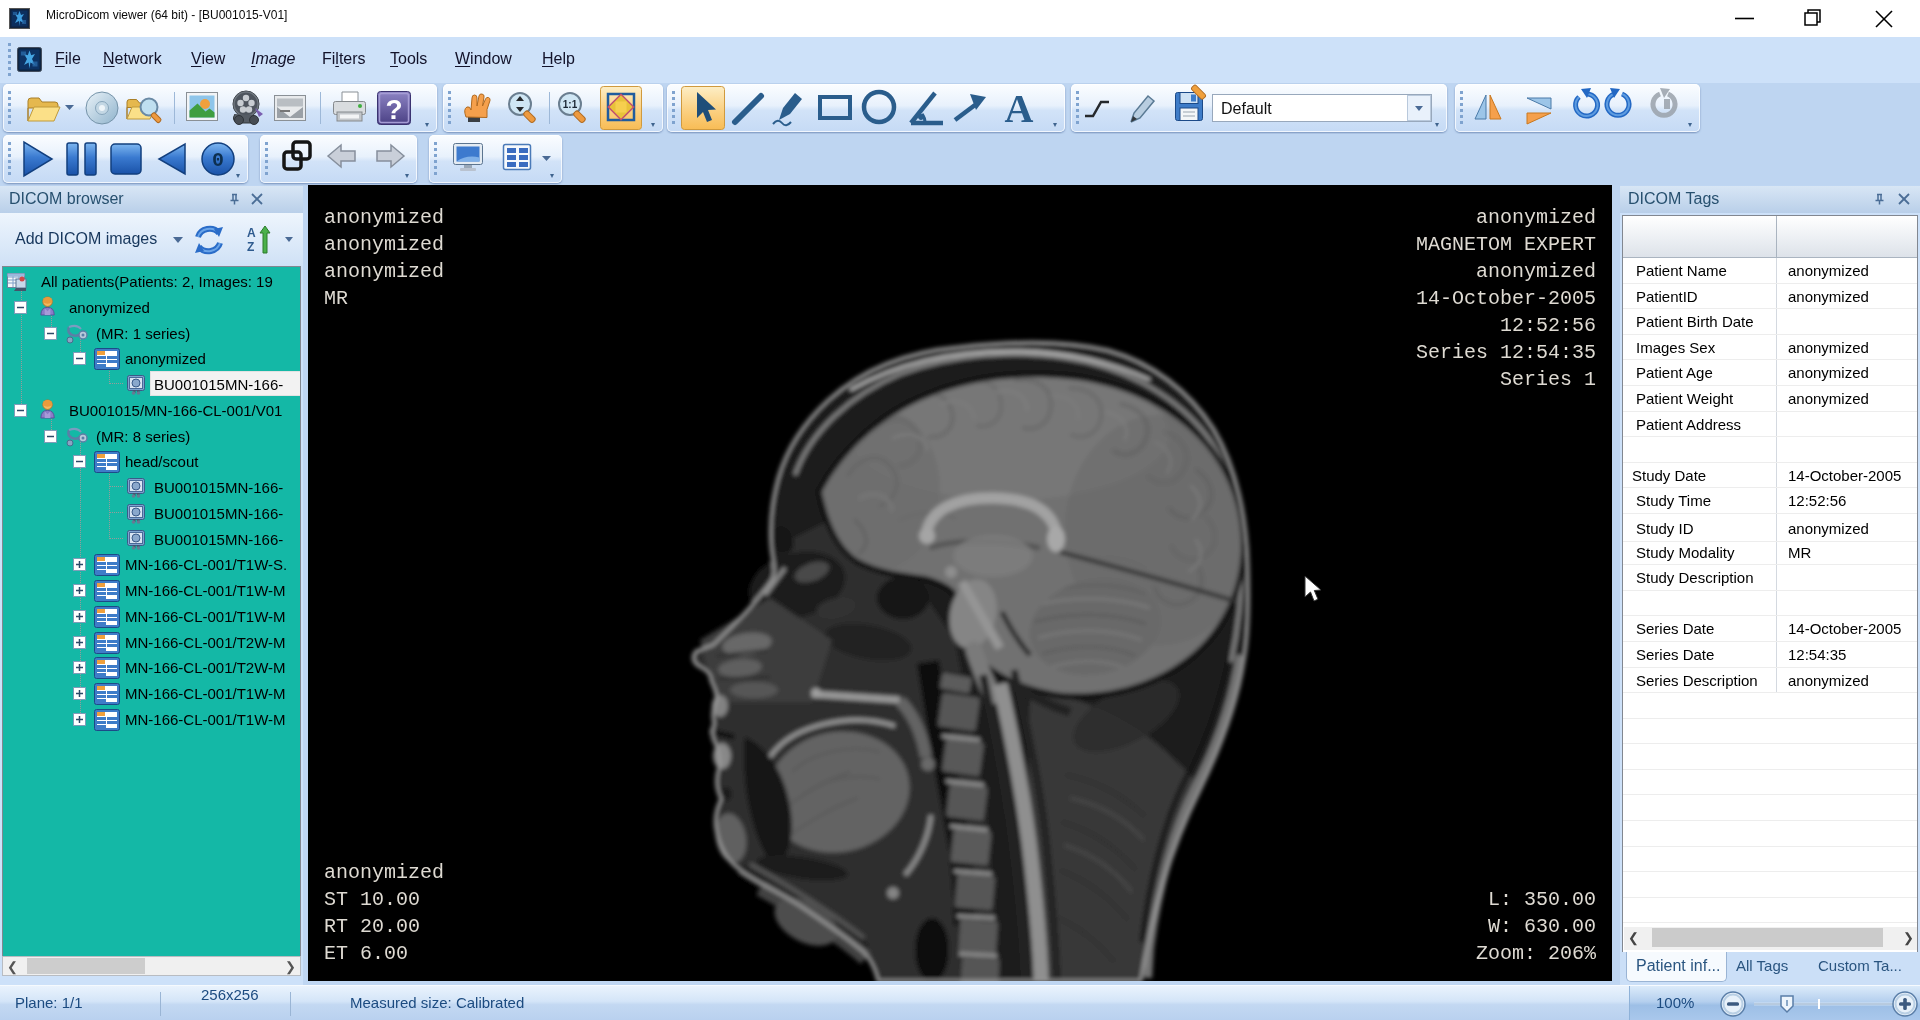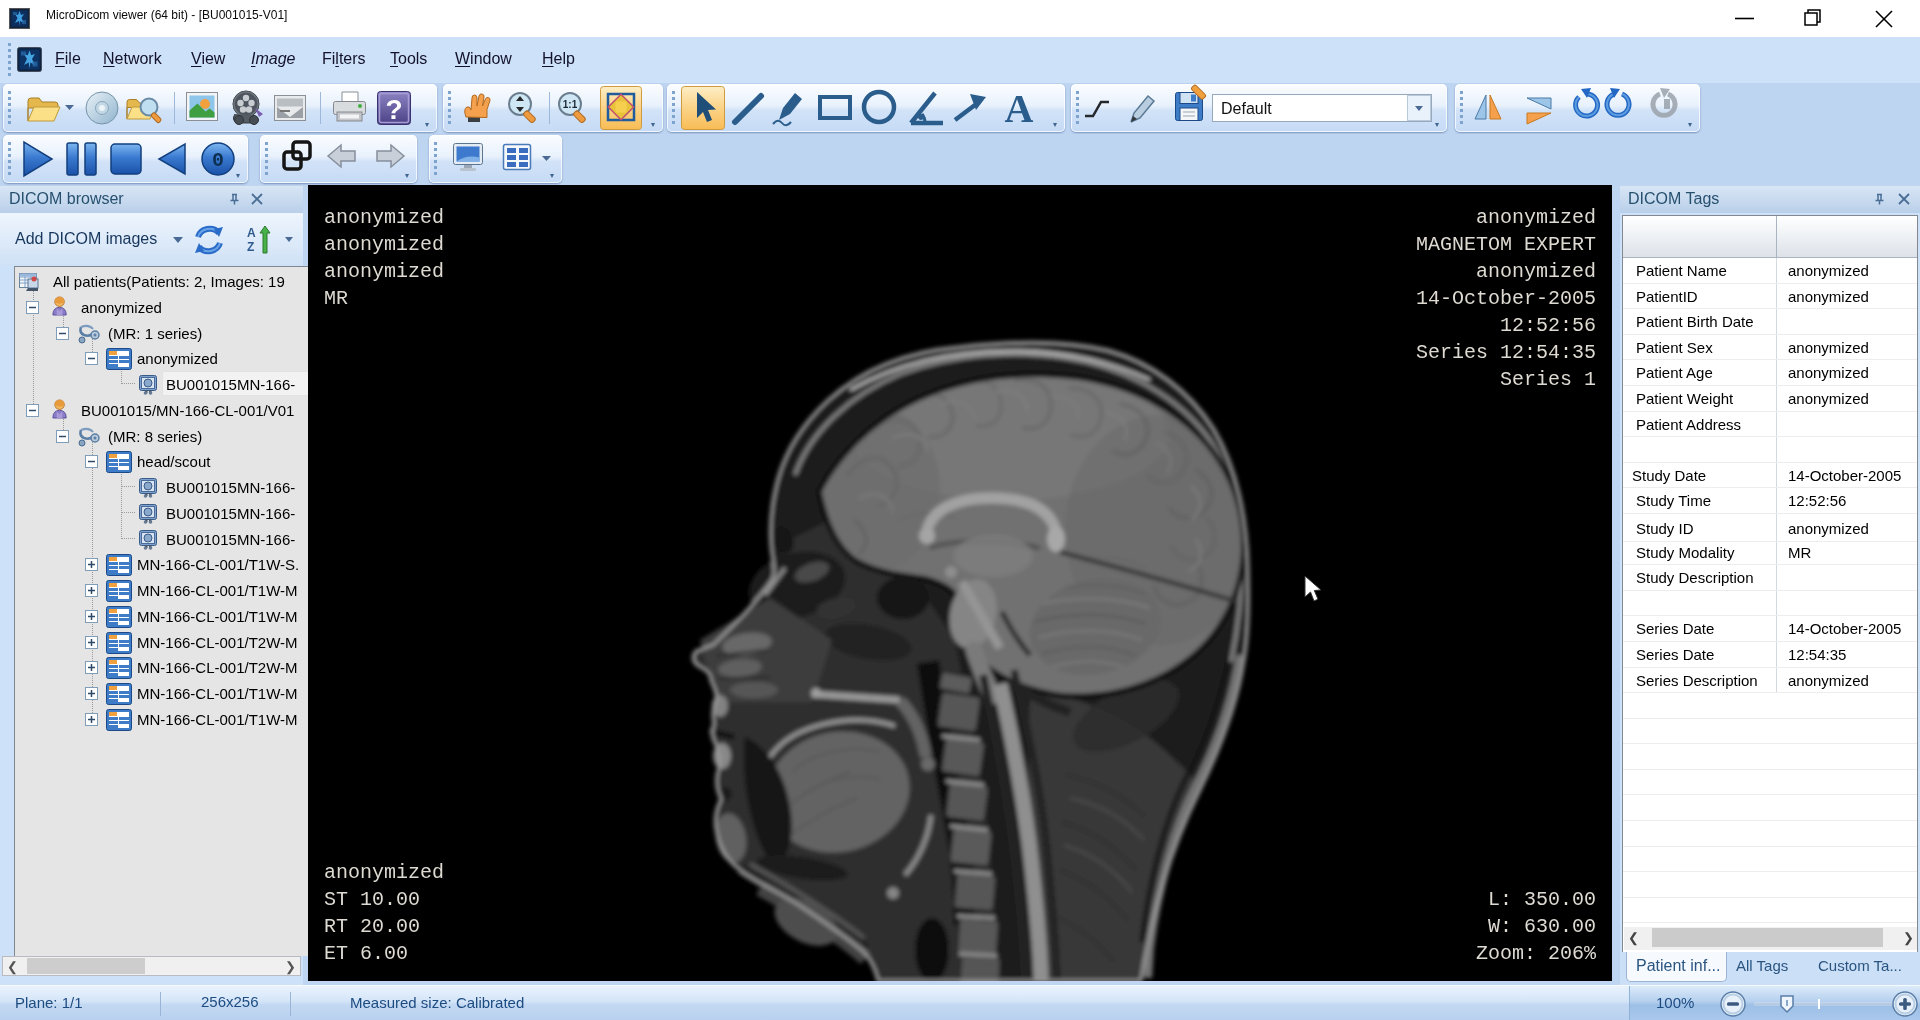--- a/index.html
+++ b/index.html
@@ -22,21 +22,21 @@
   }
   .grip { position:absolute; left:5px; top:7px; width:3px; height:34px;
     background:repeating-linear-gradient(#7fa3cf 0 3px, rgba(0,0,0,0) 3px 6px); }
   .chev { position:absolute; right:3px; bottom:2px; width:9px; height:10px; font-size:8px; color:#3f648e; }
   
   .phead { position:absolute; height:27px; background:linear-gradient(#d8e6f5,#b9cfe9);
            font-size:16px; color:#27506f; }
   .ptool { position:absolute; height:53px; background:linear-gradient(#eef5fd,#cfe1f6); }
   
   #lpanel { left:0; top:186px; width:303px; height:799px; background:#cde1f9; }
-  #ltree { left:14px; top:80px; width:299px; height:690px; background:#e5e5e5; border:1px solid #828790; border-bottom:none; }
+  #ltree { left:2px; top:80px; width:299px; height:690px; background:#14b8a6; border:1px solid #828790; border-bottom:none; }
   .trow { position:absolute; left:0; font-size:15px; color:#000; white-space:nowrap; }
   
   #imgarea { left:308px; top:185px; width:1304px; height:796px; background:#000; }
   .ovl { position:absolute; font-family:"Liberation Mono", monospace; font-size:20px; line-height:27px; color:#dedad2; white-space:pre; }
   
   #rpanel { left:1620px; top:186px; width:300px; height:799px; background:#cde1f9; }
   #rtable { left:2px; top:29px; width:296px; height:926px; background:#fff; border:1px solid #828790; }
   .tagrow { position:absolute; left:0; width:100%; font-size:15px; color:#000; }
   
   #statusbar { left:0; top:985px; width:1920px; height:35px;
@@ -799,21 +799,21 @@
       </div>
       <div class="tagrow" style="top:67.6px; height:25.6px; border-bottom:1px solid #ededed;">
         <span class="abs" style="left:13px; top:4px;">PatientID</span>
         <span class="abs" style="left:165px; top:4px;">anonymized</span>
       </div>
       <div class="tagrow" style="top:93.2px; height:25.6px; border-bottom:1px solid #ededed;">
         <span class="abs" style="left:13px; top:4px;">Patient Birth Date</span>
         <span class="abs" style="left:165px; top:4px;"></span>
       </div>
       <div class="tagrow" style="top:118.8px; height:25.6px; border-bottom:1px solid #ededed;">
-        <span class="abs" style="left:13px; top:4px;">Patient Sex</span>
+        <span class="abs" style="left:13px; top:4px;">Images Sex</span>
         <span class="abs" style="left:165px; top:4px;">anonymized</span>
       </div>
       <div class="tagrow" style="top:144.4px; height:25.6px; border-bottom:1px solid #ededed;">
         <span class="abs" style="left:13px; top:4px;">Patient Age</span>
         <span class="abs" style="left:165px; top:4px;">anonymized</span>
       </div>
       <div class="tagrow" style="top:170.0px; height:25.6px; border-bottom:1px solid #ededed;">
         <span class="abs" style="left:13px; top:4px;">Patient Weight</span>
         <span class="abs" style="left:165px; top:4px;">anonymized</span>
       </div>
@@ -871,21 +871,21 @@
     <div class="abs" style="left:0; top:766px; width:300px; height:33px; background:#cbdff7;">
       <div class="abs" style="left:6px; top:0px; width:101px; height:30px; background:#f6fafe; border:1px solid #9ab4d4; border-top:none; border-radius:0 0 5px 5px;"></div>
       <div class="abs" style="left:16px; top:5px; font-size:16px; color:#2a5580;">Patient inf...</div>
       <div class="abs" style="left:116px; top:5px; font-size:15px; color:#2a5580;">All Tags</div>
       <div class="abs" style="left:198px; top:5px; font-size:15px; color:#2a5580;">Custom Ta...</div>
     </div>
   </div>
   <div id="statusbar" class="abs">
     <div class="abs" style="left:15px; top:8px;">Plane: 1/1</div>
     <div class="ssep" style="left:160px;"></div>
-    <div class="abs" style="left:201px; top:7px;">256x256</div>
+    <div class="abs" style="left:201px; top:0;">256x256</div>
     <div class="ssep" style="left:290px;"></div>
     <div class="abs" style="left:350px; top:8px;">Measured size: Calibrated</div>
     <div class="abs" style="left:1629px; top:0; width:291px; height:35px; background:linear-gradient(#dcebfa,#b4cfee 45%,#9dbfe6 55%,#aac8ec); border-left:1px solid #8fb2d8;">
       <div class="abs" style="left:26px; top:8px;">100%</div>
       <svg class="abs" style="left:89px; top:4px;" width="28" height="28" viewBox="0 0 28 28">
         <circle cx="14" cy="14" r="12" fill="#e8f1fa" stroke="#5a7ea8" stroke-width="1.5"></circle>
         <circle cx="14" cy="14" r="9.5" fill="none" stroke="#b9cfe4" stroke-width="2"></circle>
         <rect x="8" y="12.2" width="12" height="3.6" rx="1.5" fill="#3c5a80"></rect>
       </svg>
       <line class="abs"></line>

